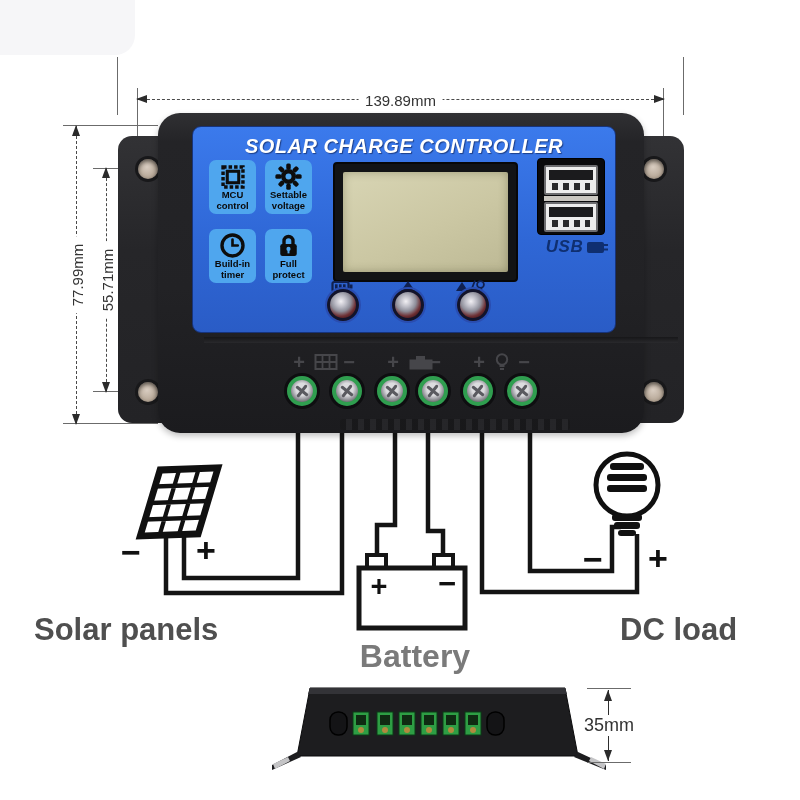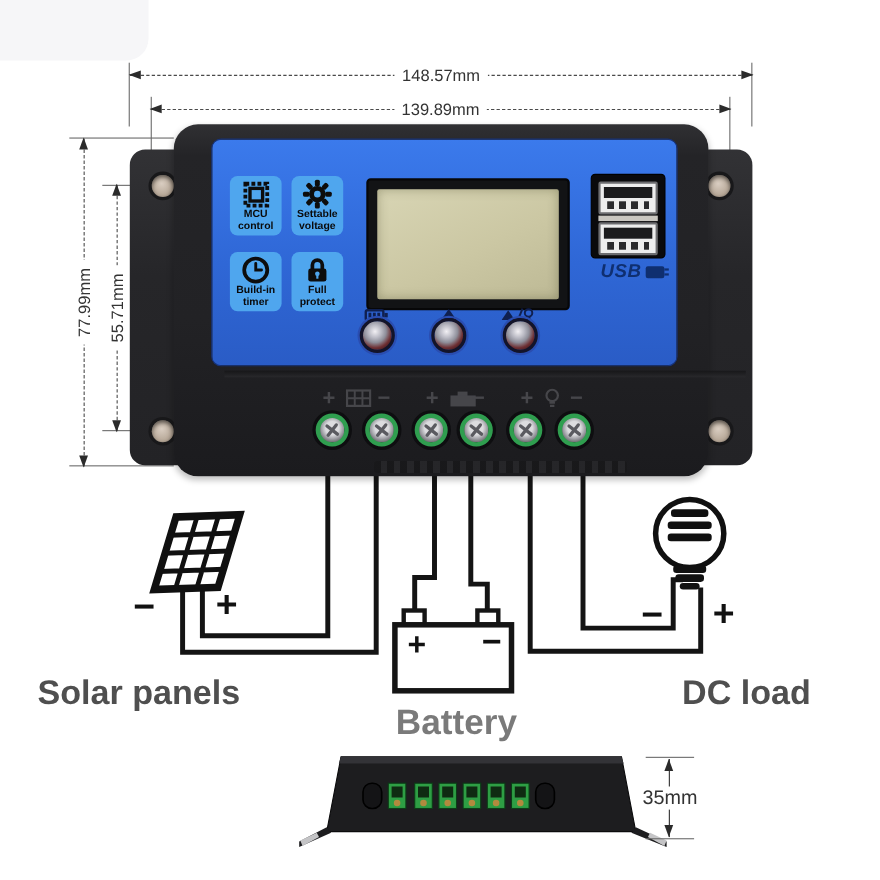--- a/index.html
+++ b/index.html
@@ -105,26 +105,20 @@
 
 <div class="canvas">
 
   <div class="corner-tint"></div>
 
   <div class="ext-v" style="left:117px; top:57px; height:58px;"></div>
   <div class="ext-v" style="left:683px; top:57px; height:58px;"></div>
   <div class="ext-v" style="left:137px; top:88px; height:78px;"></div>
   <div class="ext-v" style="left:663px; top:88px; height:78px;"></div>
 
-  <div class="dim-h" style="left:118px; top:60px; width:566px; height:17px;">
-    <div class="line"></div>
-    <div class="arr left"></div>
-    <div class="arr right"></div>
-    <span class="dim-label">148.57mm</span>
-  </div>
   <div class="dim-h" style="left:137px; top:91px; width:527px; height:17px;padding-left:39px;">
     <div class="line"></div>
     <div class="arr left"></div>
     <div class="arr right"></div>
     <span class="dim-label">139.89mm</span>
   </div>
 
   <div class="ext-h" style="left:63px; top:125px; width:95px;"></div>
   <div class="ext-h" style="left:63px; top:423px; width:95px;"></div>
   <div class="ext-h" style="left:93px; top:168px; width:52px;"></div>
@@ -196,20 +190,21 @@
       <div class="hole" style="left:22px; top:23px;"></div>
       <div class="hole" style="left:22px; top:246px;"></div>
     </div>
 
     <div class="dbody">
       <div class="seam"></div>
       <div class="vent"></div>
     </div>
 
     <div class="panel">
+      <div class="title">SOLAR CHARGE CONTROLLER</div>
 
       <div class="tile" style="left:16px; top:33px;">
         <div class="ticon">
           <svg width="28" height="26" viewBox="0 0 36 34">
             <rect x="5" y="4" width="26" height="26" fill="none" stroke="#0d0d0d" stroke-width="4.5" stroke-dasharray="4.6 2.6"></rect>
             <rect x="10.5" y="9.5" width="15" height="15" fill="none" stroke="#0d0d0d" stroke-width="4"></rect>
           </svg>
         </div>
         <div class="tl">MCU</div>
         <div class="tl">control</div>

